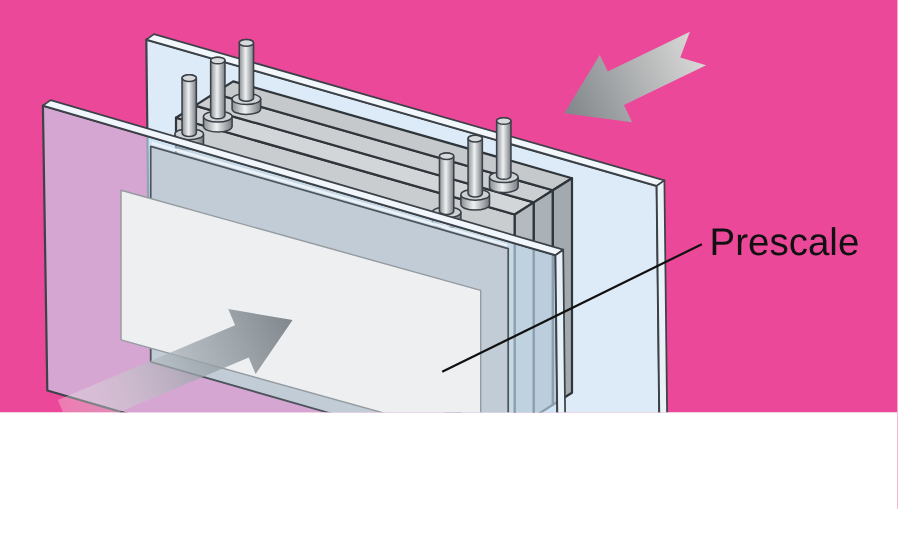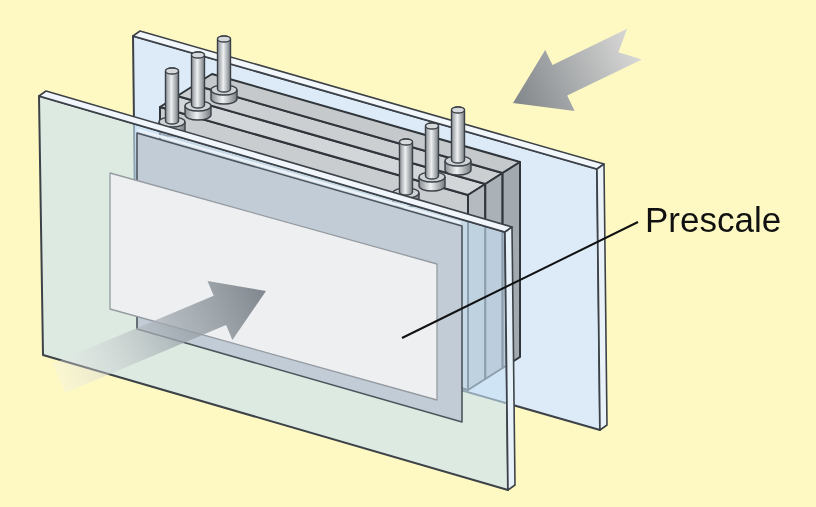--- a/index.html
+++ b/index.html
@@ -1,19 +1,19 @@
 <!DOCTYPE html>
 <html><head>
 <meta charset="utf-8">
 <style>
   html,body{margin:0;padding:0;background:#ffffff;}
   .canvas{
     position:relative;
-    width:816px;height:507px;
-    background:#fef9c3;
+    width:816px;height:375px;
+    background:#ec4899;
     font-family:"Liberation Sans", sans-serif;
     overflow:hidden;
   }
   svg{display:block;}
   .label-text{
     font-family:"Liberation Sans", sans-serif;
     font-size:35px;
     fill:#111111;
   }
 </style>

